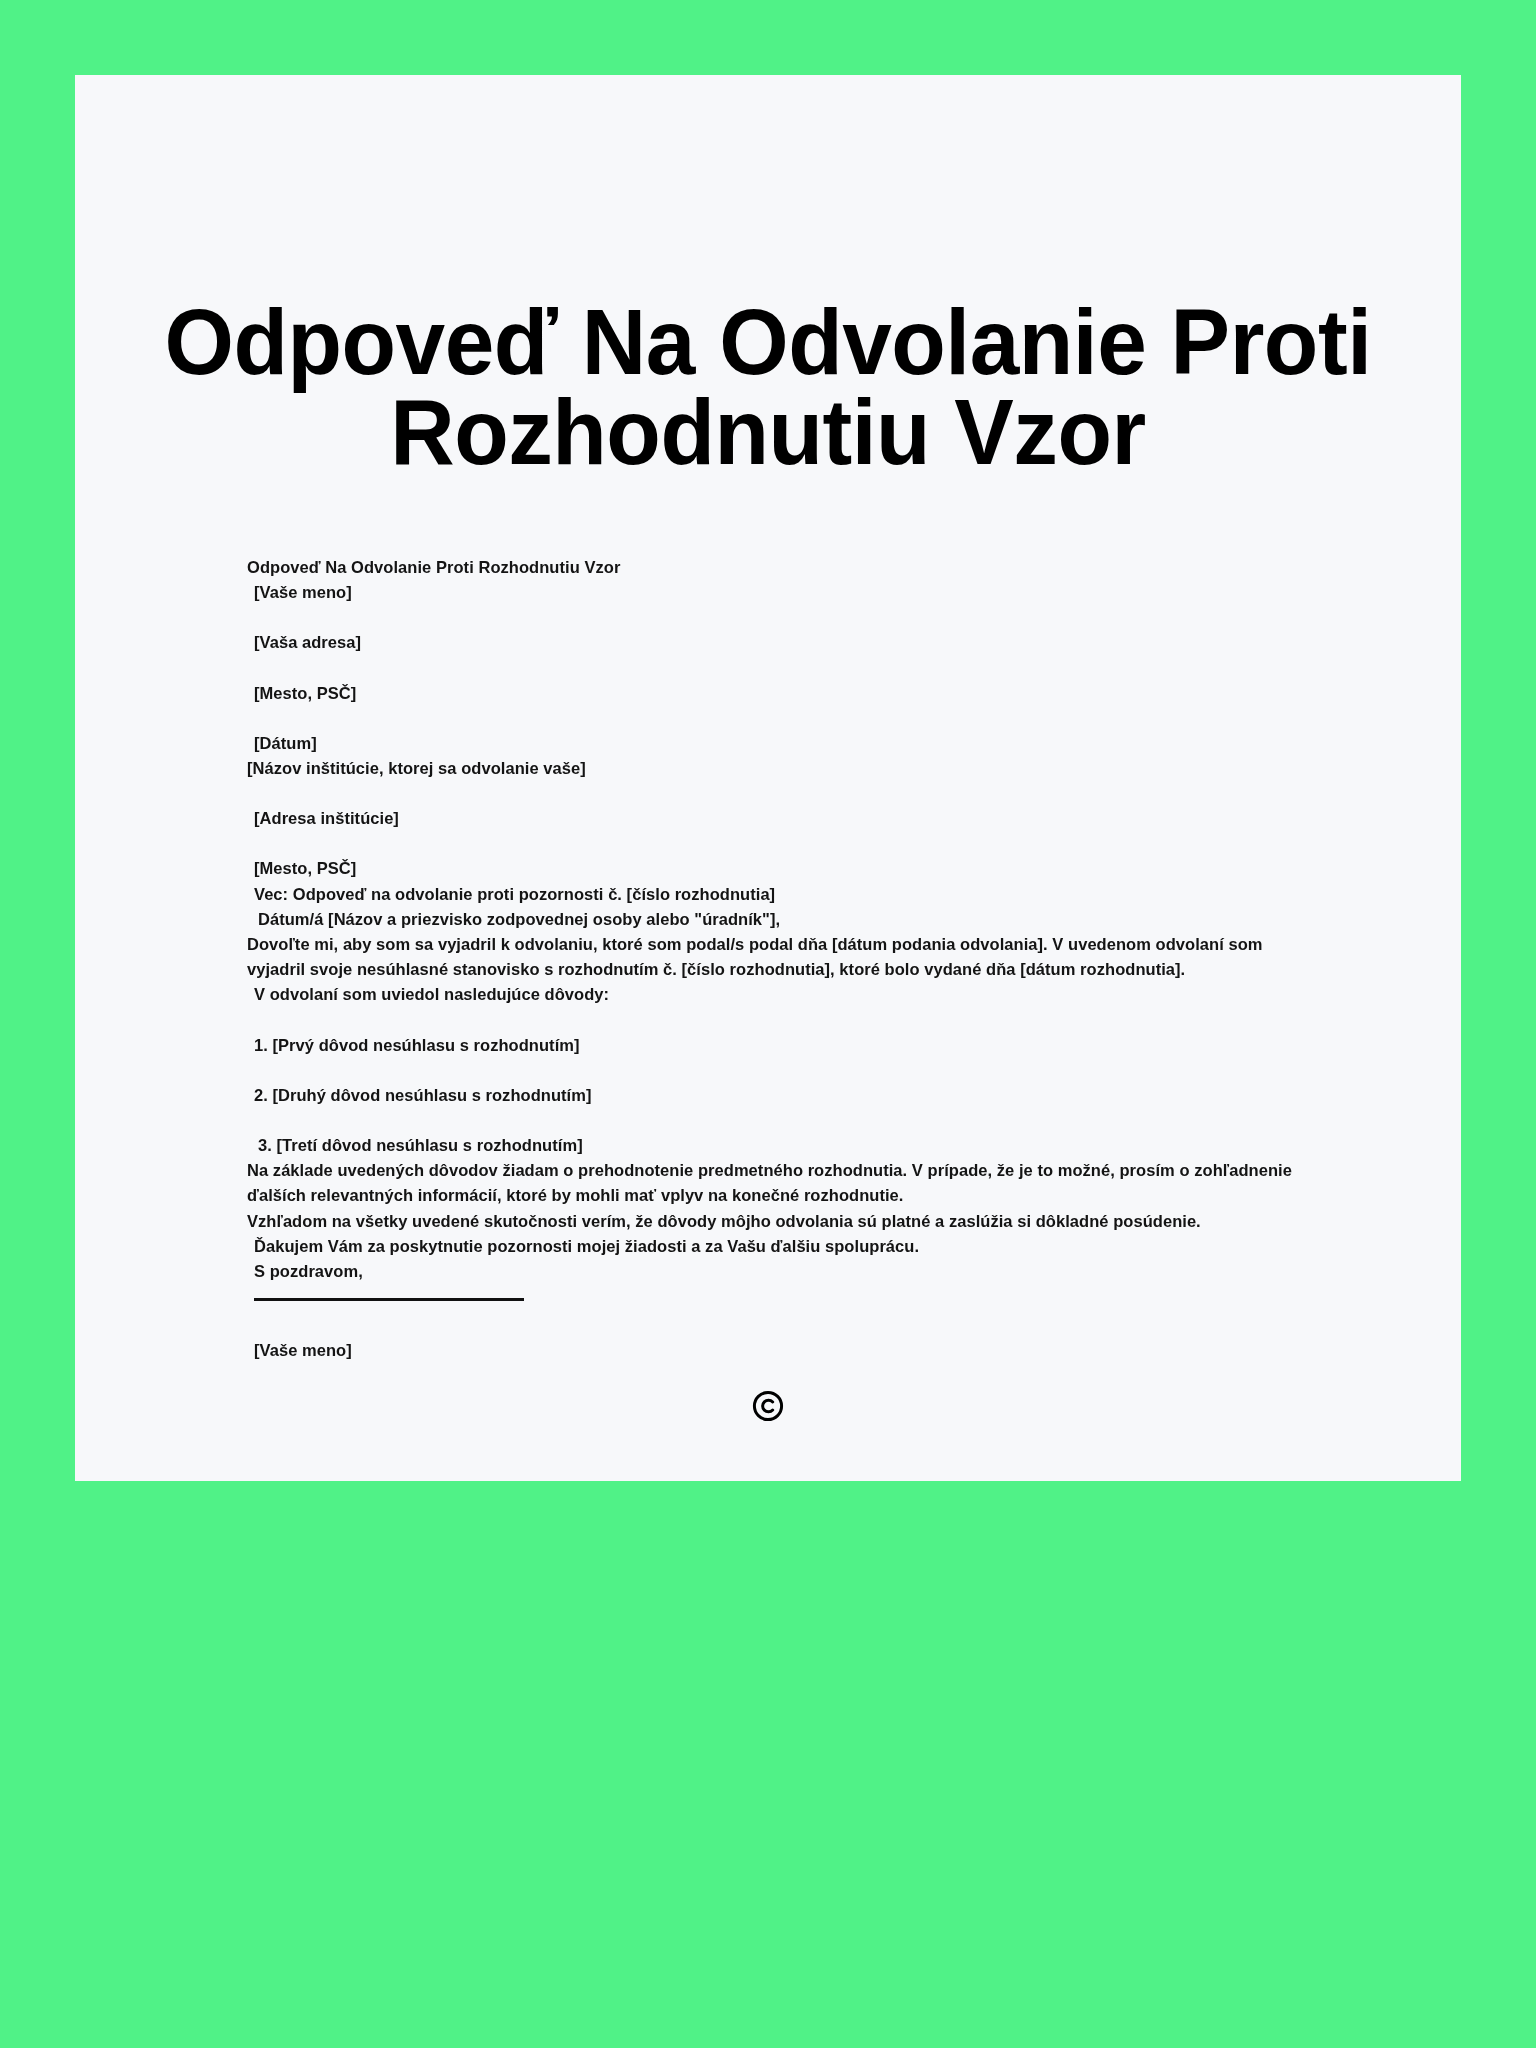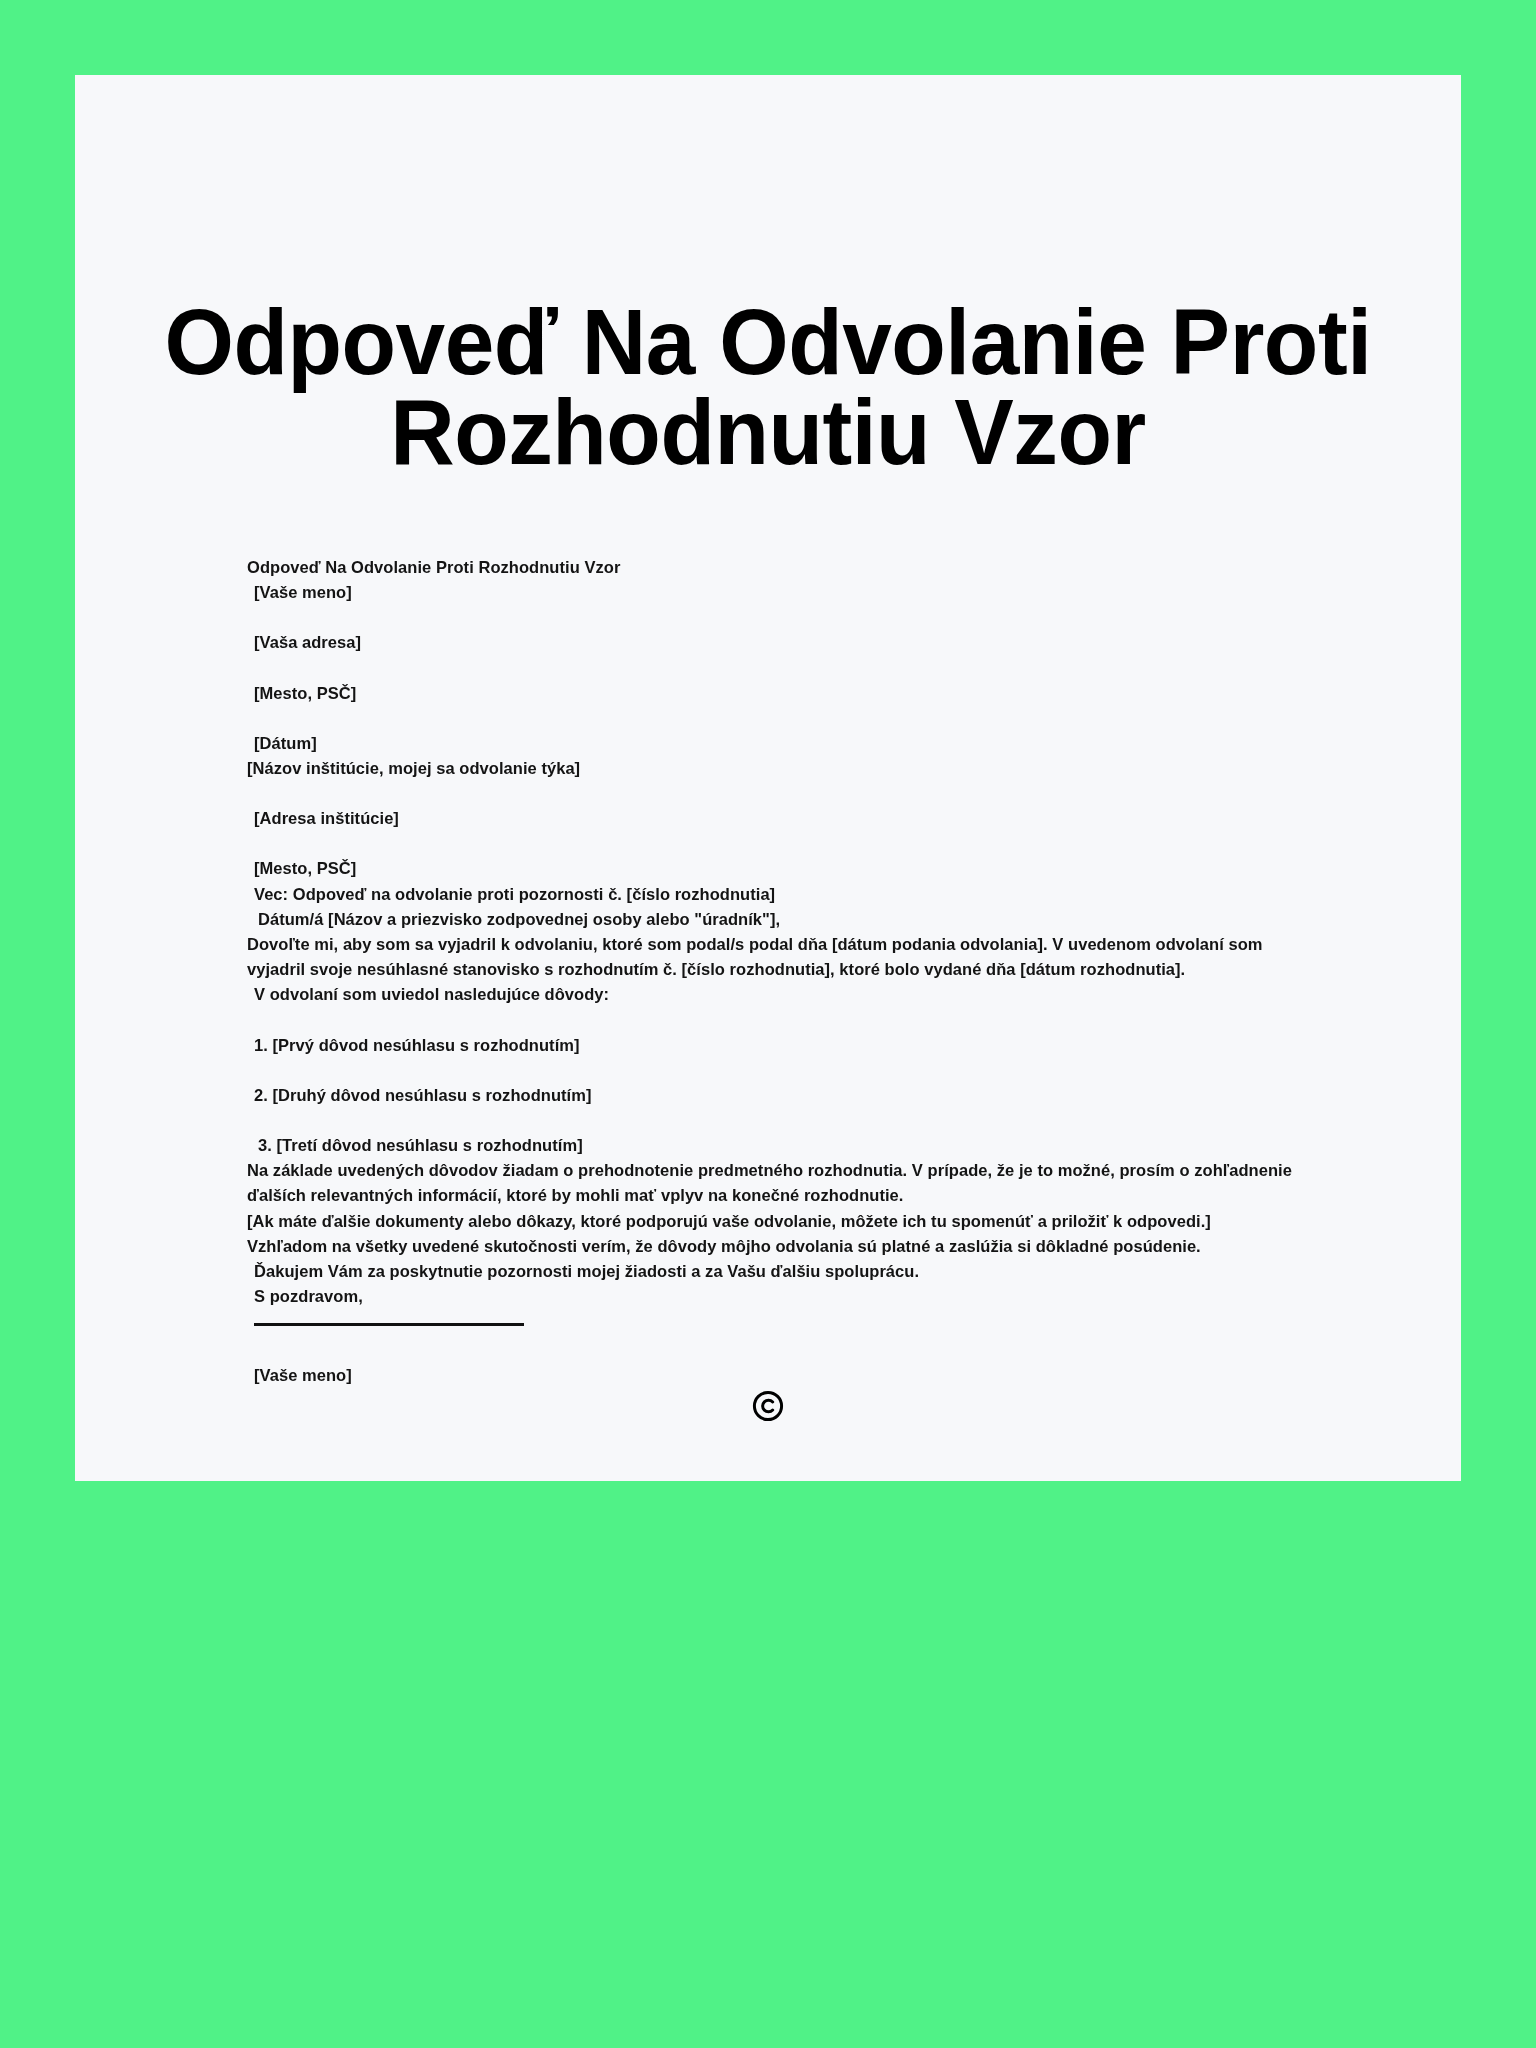--- a/index.html
+++ b/index.html
@@ -115,21 +115,21 @@
     <div class="line indent">[Vaša adresa]</div>
 
     <div class="gap"></div>
 
     <div class="line indent">[Mesto, PSČ]</div>
 
     <div class="gap"></div>
 
     <div class="line indent">[Dátum]</div>
 
-    <div class="line">[Názov inštitúcie, mojej sa odvolanie týka]</div>
+    <div class="line">[Názov inštitúcie, ktorej sa odvolanie vaše]</div>
 
     <div class="gap"></div>
 
     <div class="line indent">[Adresa inštitúcie]</div>
 
     <div class="gap"></div>
 
     <div class="line indent">[Mesto, PSČ]</div>
 
     <div class="line indent">Vec: Odpoveď na odvolanie proti pozornosti č. [číslo rozhodnutia]</div>
@@ -147,21 +147,20 @@
     <div class="gap"></div>
 
     <div class="line indent">2. [Druhý dôvod nesúhlasu s rozhodnutím]</div>
 
     <div class="gap"></div>
 
     <div class="line indent2">3. [Tretí dôvod nesúhlasu s rozhodnutím]</div>
 
     <p class="blk">Na základe uvedených dôvodov žiadam o prehodnotenie predmetného rozhodnutia. V prípade, že je to možné, prosím o zohľadnenie ďalších relevantných informácií, ktoré by mohli mať vplyv na konečné rozhodnutie.</p>
 
-    <p class="blk">[Ak máte ďalšie dokumenty alebo dôkazy, ktoré podporujú vaše odvolanie, môžete ich tu spomenúť a priložiť k odpovedi.]</p>
 
     <p class="blk">Vzhľadom na všetky uvedené skutočnosti verím, že dôvody môjho odvolania sú platné a zaslúžia si dôkladné posúdenie.</p>
 
 
     <div class="line indent">Ďakujem Vám za poskytnutie pozornosti mojej žiadosti a za Vašu ďalšiu spoluprácu.</div>
 
     <div class="line indent">S pozdravom,</div>
 
     <div class="sig-rule"></div>
 

